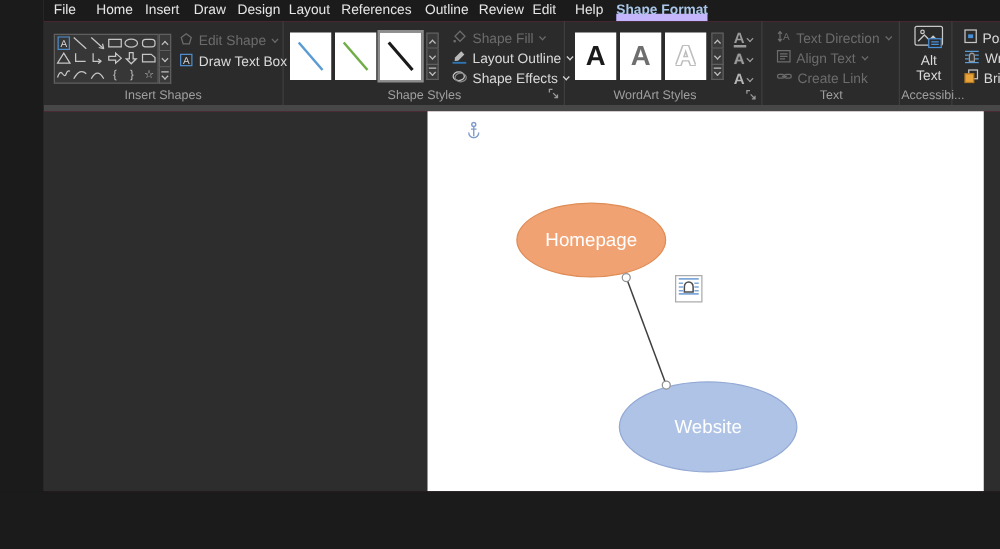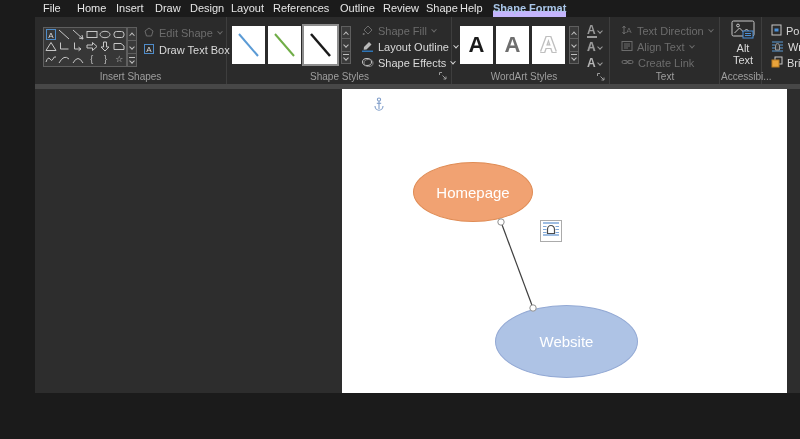--- a/index.html
+++ b/index.html
@@ -67,21 +67,21 @@
   <div id="menubar">
     <span class="menu-item" style="left:8px">File</span>
     <span class="menu-item" style="left:42px">Home</span>
     <span class="menu-item" style="left:81px">Insert</span>
     <span class="menu-item" style="left:120px">Draw</span>
     <span class="menu-item" style="left:155px">Design</span>
     <span class="menu-item" style="left:196px">Layout</span>
     <span class="menu-item" style="left:238px">References</span>
     <span class="menu-item" style="left:305px">Outline</span>
     <span class="menu-item" style="left:348px">Review</span>
-    <span class="menu-item" style="left:391px">Shape</span>
+    <span class="menu-item" style="left:391px">Edit</span>
     <span class="menu-item" style="left:425px">Help</span>
     <span class="menu-item active" style="left:458px">Shape Format</span>
   </div>
 
   <div id="ribbon">
 
     <div class="group" style="left:0; width:192px">
       <div class="gallery" style="left:8px; top:10px; width:84px; height:40px; grid-template-columns:repeat(6,1fr); grid-template-rows:repeat(3,1fr);">
         <div class="cell">
             <svg width="12" height="11" viewBox="0 0 12 11">

